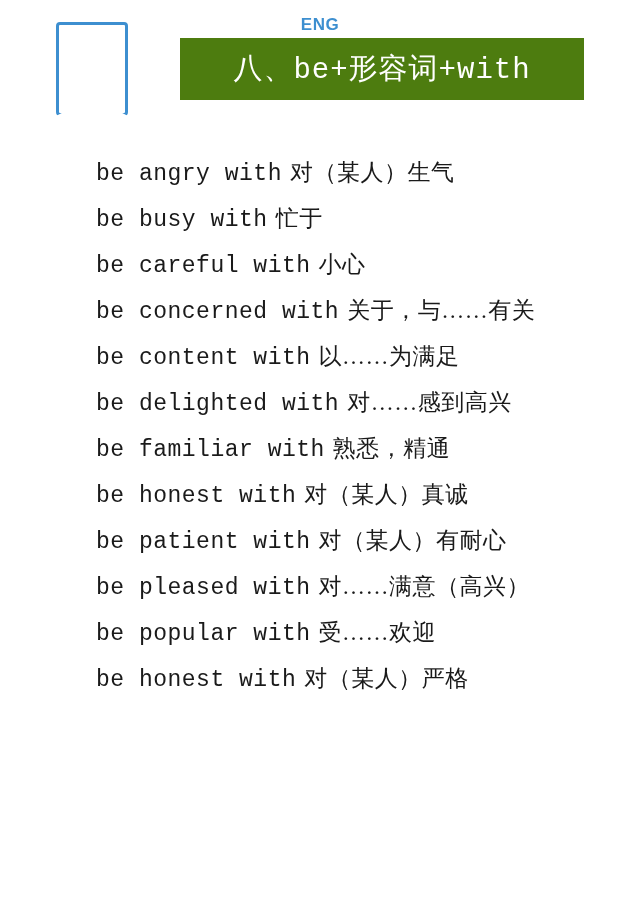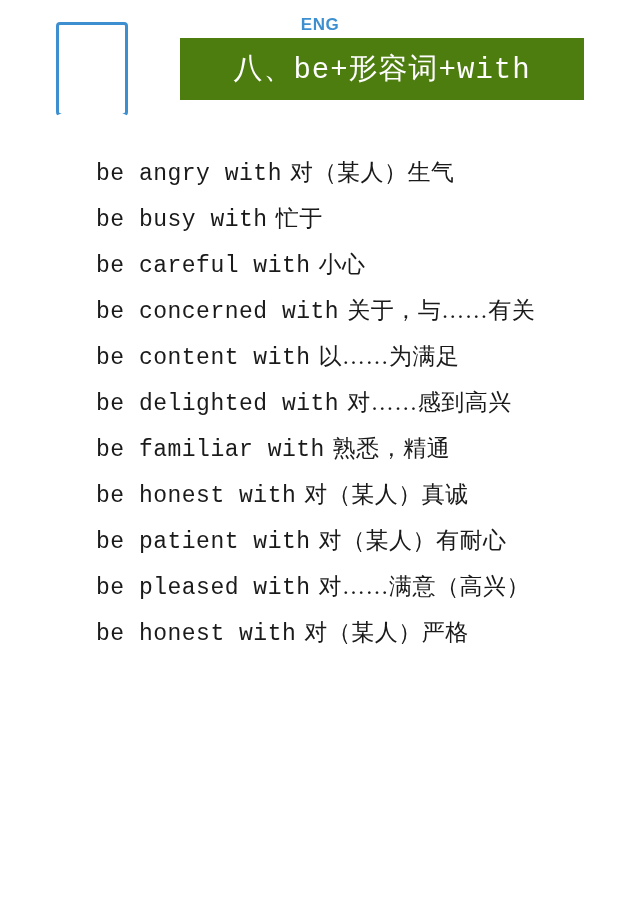--- a/index.html
+++ b/index.html
@@ -116,16 +116,17 @@
       <div class="entry"><span class="en">be angry with</span><span class="zh">对（某人）生气</span></div>
       <div class="entry"><span class="en">be busy with</span><span class="zh">忙于</span></div>
       <div class="entry"><span class="en">be careful with</span><span class="zh">小心</span></div>
       <div class="entry"><span class="en">be concerned with</span><span class="zh">关于，与……有关</span></div>
       <div class="entry"><span class="en">be content with</span><span class="zh">以……为满足</span></div>
       <div class="entry"><span class="en">be delighted with</span><span class="zh">对……感到高兴</span></div>
       <div class="entry"><span class="en">be familiar with</span><span class="zh">熟悉，精通</span></div>
       <div class="entry"><span class="en">be honest with</span><span class="zh">对（某人）真诚</span></div>
       <div class="entry"><span class="en">be patient with</span><span class="zh">对（某人）有耐心</span></div>
       <div class="entry"><span class="en">be pleased with</span><span class="zh">对……满意（高兴）</span></div>
+      <div class="entry"><span class="en">be popular with</span><span class="zh">受……欢迎</span></div>
       <div class="entry"><span class="en">be honest with</span><span class="zh">对（某人）严格</span></div>
     </div>
 
 </div>
 
 </body></html>

